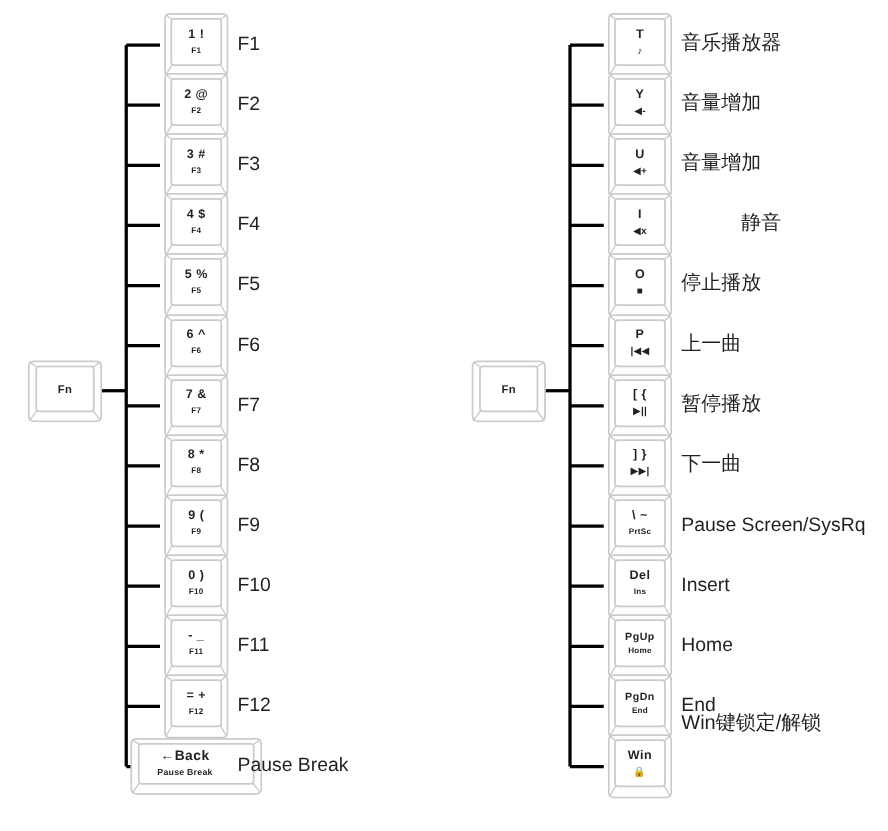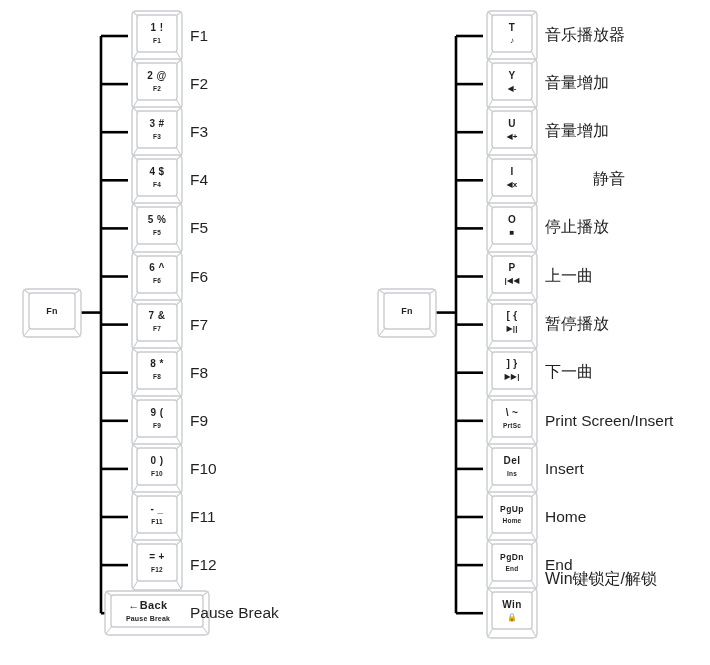--- a/index.html
+++ b/index.html
@@ -546,21 +546,21 @@
     <line x1="1.5" y1="50.5" x2="7" y2="41" stroke="#c9cccf" stroke-width="1.1"></line>
     <line x1="50.5" y1="50.5" x2="45" y2="41" stroke="#c9cccf" stroke-width="1.1"></line>
 
     <rect x="6" y="5" width="40" height="37" rx="2.5" ry="2.5" fill="#ffffff" stroke="#c9cccf" stroke-width="1.4"></rect>
   </svg>
         <div class="kc-face" style="top: 5px; height: 37px;">
           <div class="kc-top">\ ~</div>
           <div class="kc-bot">PrtSc</div>
         </div>
       </div>
-      <div class="label" style="left: 190px; top: 412.8px;">Print Screen/Insert</div>
+      <div class="label" style="left: 190px; top: 412.8px;">Pause Screen/SysRq</div>
       <div class="keycap" style="left: 131px; top: 442.9px; width: 52px; height: 52px;">
   <svg width="52" height="52" viewBox="0 0 52 52">
 
     <rect x="1" y="1" width="50" height="50" rx="4" ry="4" fill="#ffffff" stroke="#c9cccf" stroke-width="1.4"></rect>
 
     <line x1="1.5" y1="1.5" x2="7" y2="6" stroke="#c9cccf" stroke-width="1.1"></line>
     <line x1="50.5" y1="1.5" x2="45" y2="6" stroke="#c9cccf" stroke-width="1.1"></line>
     <line x1="1.5" y1="50.5" x2="7" y2="41" stroke="#c9cccf" stroke-width="1.1"></line>
     <line x1="50.5" y1="50.5" x2="45" y2="41" stroke="#c9cccf" stroke-width="1.1"></line>
 

